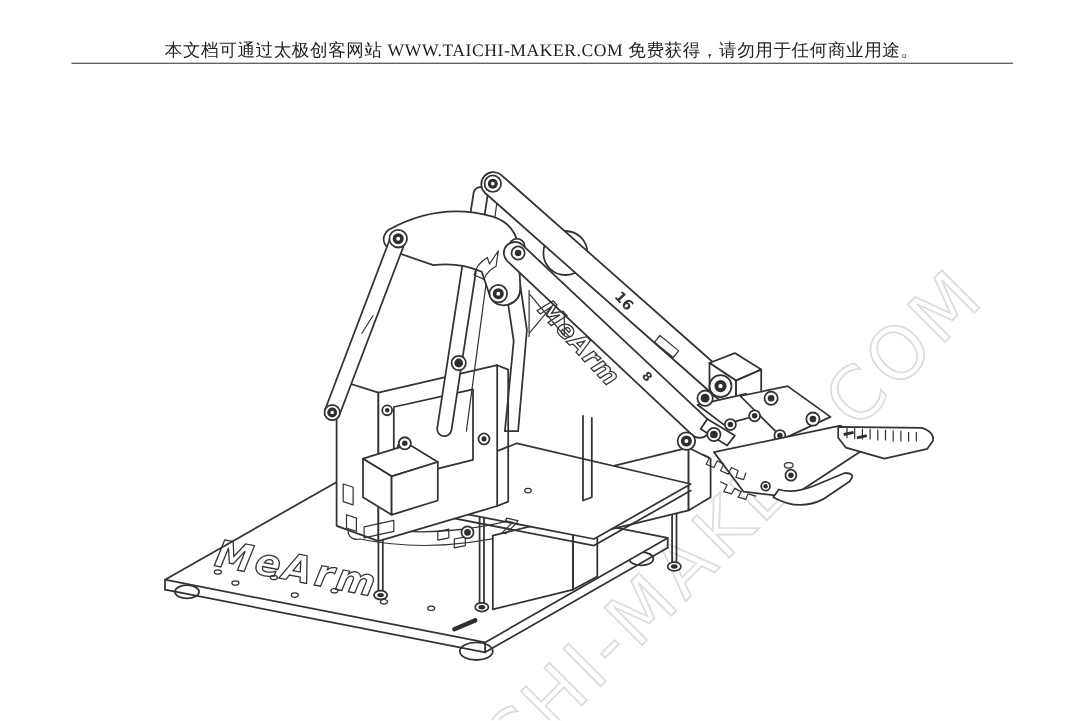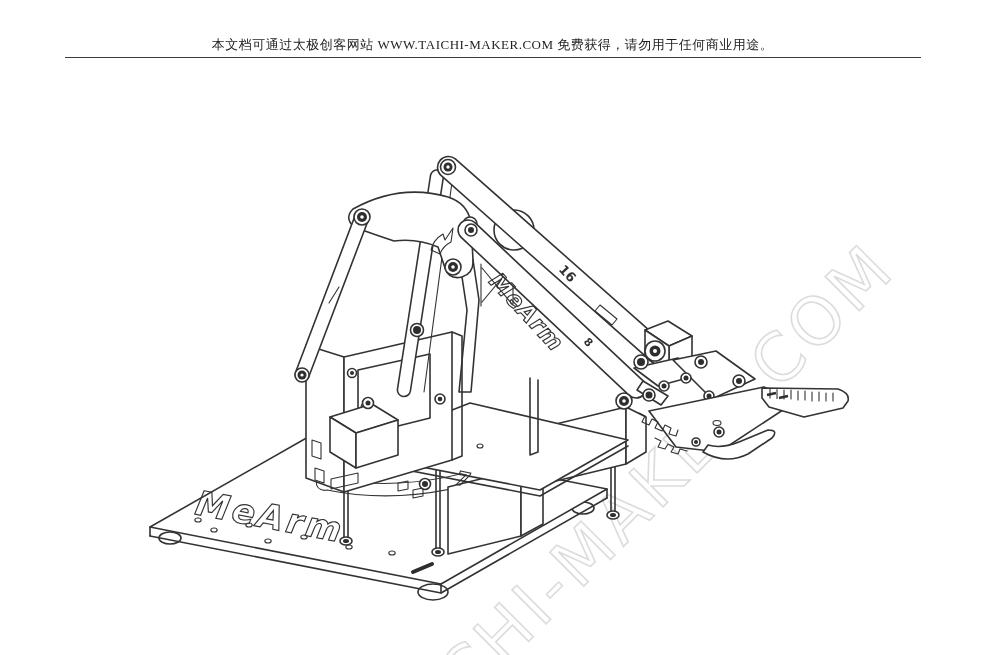--- a/index.html
+++ b/index.html
@@ -1,19 +1,19 @@
 <!DOCTYPE html>
 <html><head>
 <meta charset="utf-8">
 <style>
   html,body{margin:0;padding:0;background:#fff;}
   #page{position:relative;width:985px;height:655px;background:#fff;overflow:hidden;
         font-family:"Liberation Serif","DejaVu Serif",serif;}
   #header-notice{position:absolute;top:36px;left:0;width:985px;text-align:center;
-        font-size:13px;color:#1f1f1f;letter-spacing:.5px;white-space:nowrap;}
+        font-size:16px;color:#1f1f1f;letter-spacing:.5px;white-space:nowrap;}
   #divider{position:absolute;top:57px;left:65px;width:856px;height:0;
         border-top:1.4px solid #3c3c3c;}
   #figure-wrap{position:absolute;top:60px;left:0;width:985px;height:595px;}
   svg{display:block;}
   .ln{stroke:#333;fill:none;stroke-width:1.6;stroke-linejoin:round;stroke-linecap:round;}
   .lnw{stroke:#333;fill:#fff;stroke-width:1.6;stroke-linejoin:round;}
   .thin{stroke:#333;fill:none;stroke-width:1.1;stroke-linejoin:round;stroke-linecap:round;}
   .dark{fill:#2e2e2e;stroke:none;}
   .engrave{fill:none;stroke:#333;stroke-width:1.15;
         font-family:"DejaVu Sans","Liberation Sans",sans-serif;

